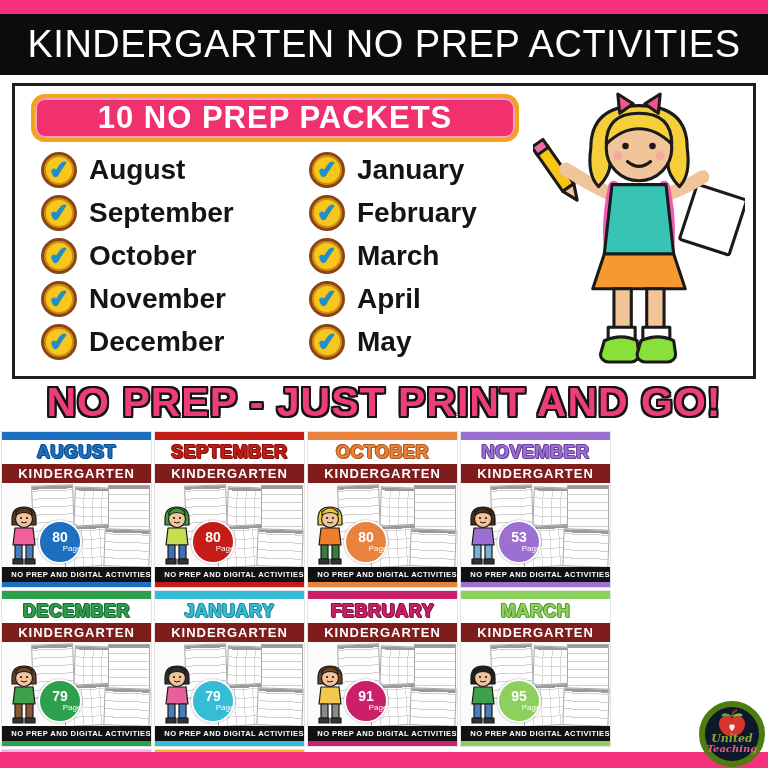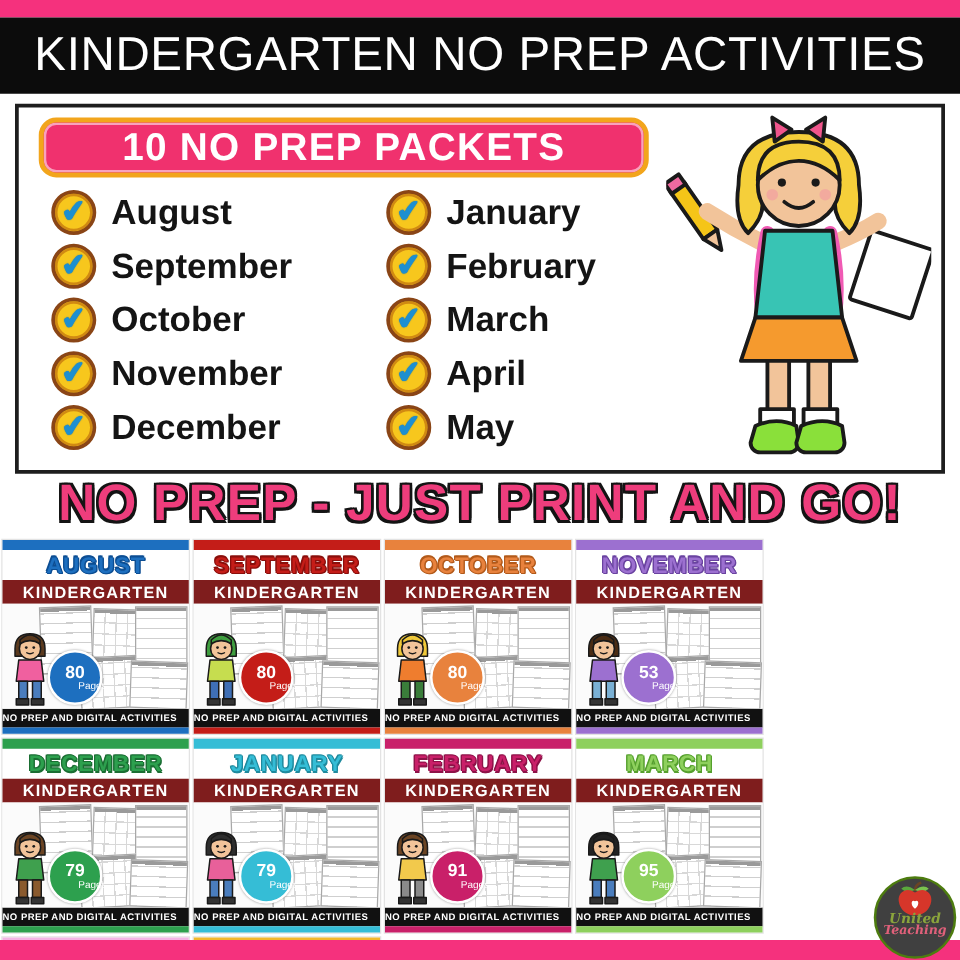--- a/index.html
+++ b/index.html
@@ -55,28 +55,28 @@
            repeating-linear-gradient(0deg,transparent 0 7px,#cfcfcf 7px 8px);}
   .sheet.grid2{background-image:linear-gradient(#9a9a9a 0 3px,transparent 3px),
            repeating-linear-gradient(0deg,transparent 0 8px,#d8d8d8 8px 9px),
            repeating-linear-gradient(90deg,transparent 0 8px,#d8d8d8 8px 9px);}
   .badge{position:absolute;left:36px;bottom:3px;width:40px;height:40px;border-radius:50%;
          background:var(--c);border:2px solid #fff;box-shadow:0 0 2px rgba(0,0,0,.4);
          display:flex;flex-direction:column;align-items:center;justify-content:center;z-index:3;}
   .badge .num{color:#fff;font-size:14px;font-weight:bold;line-height:13px;}
   .badge .word{color:#fff;font-size:8px;line-height:9px;margin-left:28px;}
   .kid{position:absolute;left:2px;bottom:0;z-index:2;}
-  .cover .fbar{height:15px;background:#111;display:flex;align-items:center;justify-content:flex-start;}
+  .cover .fbar{height:15px;background:#111;display:flex;align-items:center;justify-content:flex-end;}
   .cover .fbar span{color:#fff;font-size:7.6px;font-weight:bold;letter-spacing:.4px;white-space:nowrap;}
   .cover .strip.bottom{height:5px;}
 
   
   .bottombar{position:absolute;left:0;bottom:0;width:768px;height:16px;background:#f5317d;}
   .logo{position:absolute;right:3px;bottom:1px;width:66px;height:66px;border-radius:50%;
-        background:#404040;border:2px solid #4d7c0f;box-sizing:border-box;z-index:5;
+        background:#0f172a;border:6px solid #4d7c0f;box-sizing:border-box;z-index:5;
         display:flex;flex-direction:column;align-items:center;}
   .logo svg{margin-top:2px;}
   .logo .l1{font-family:"DejaVu Serif",serif;font-style:italic;font-weight:bold;
             color:#8aa43c;font-size:11px;line-height:10px;margin-top:-3px;}
   .logo .l2{font-family:"DejaVu Serif",serif;font-style:italic;font-weight:bold;
             color:#e0607a;font-size:10px;line-height:10px;}
 </style>
 </head>
 <body>
 

